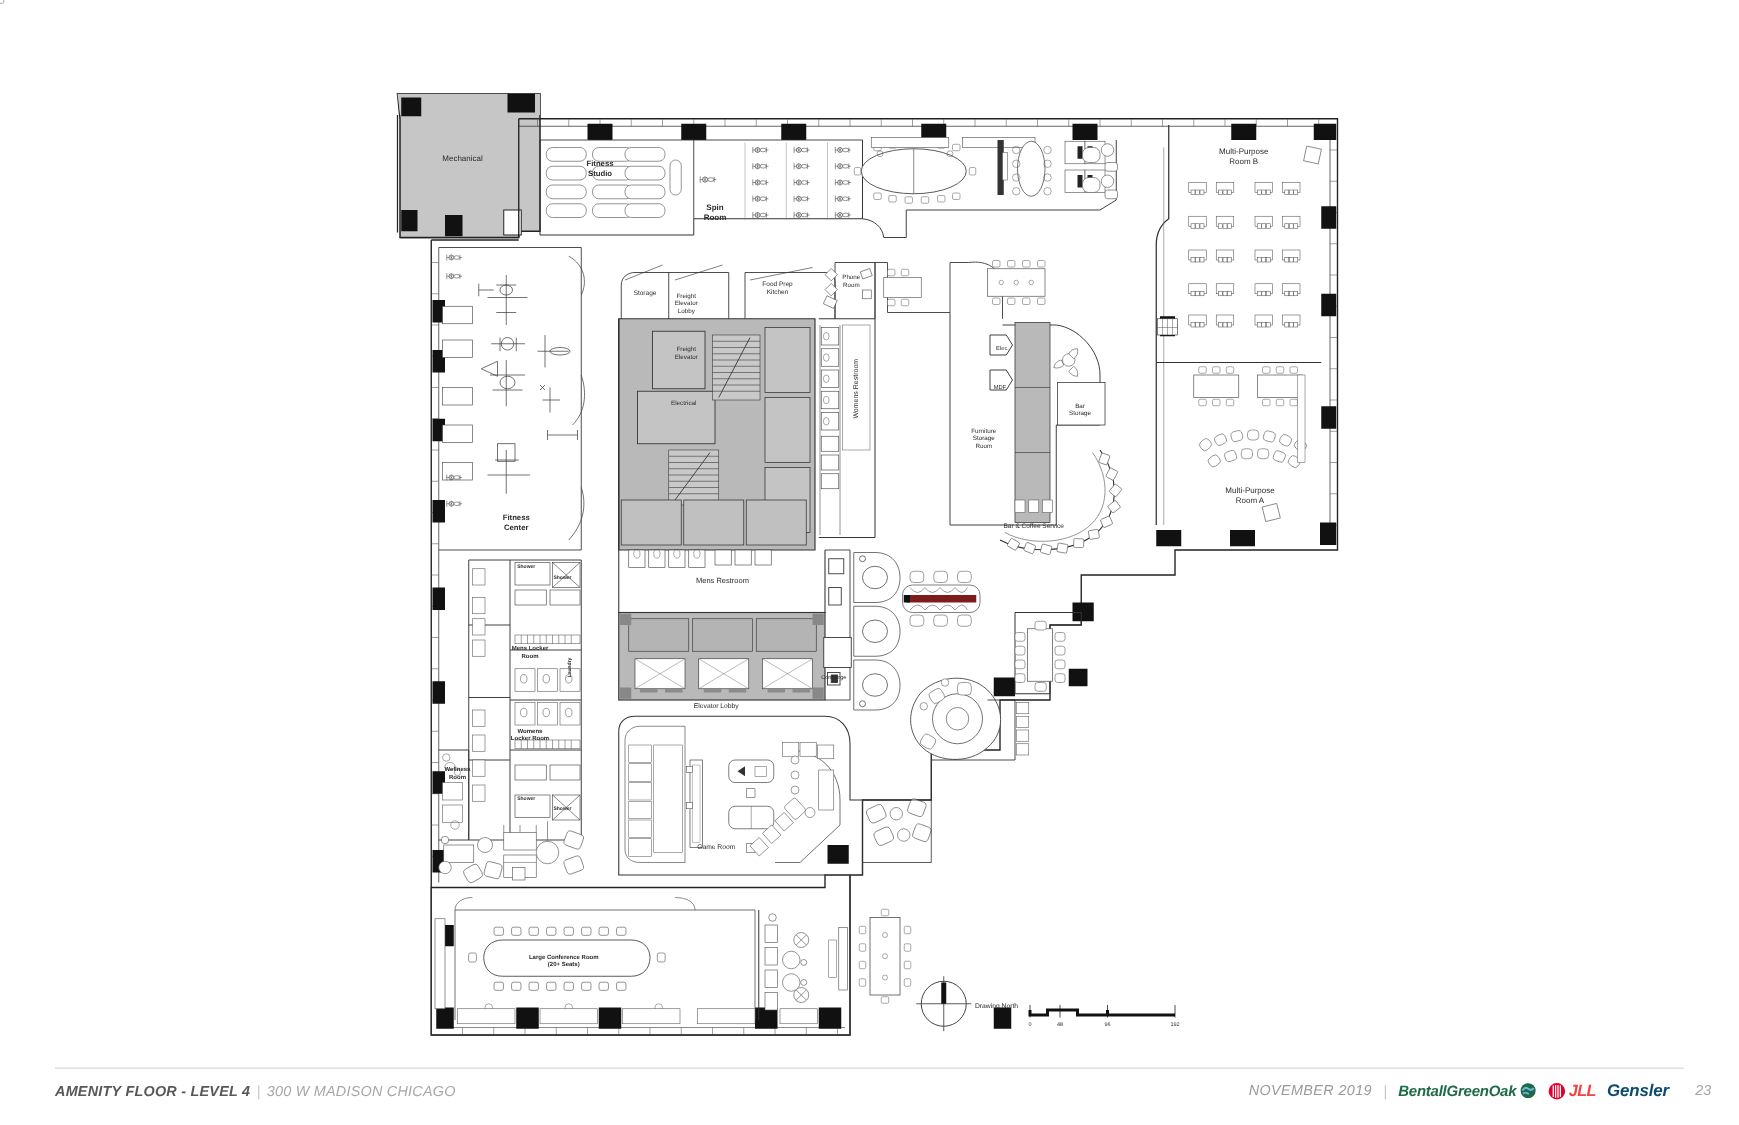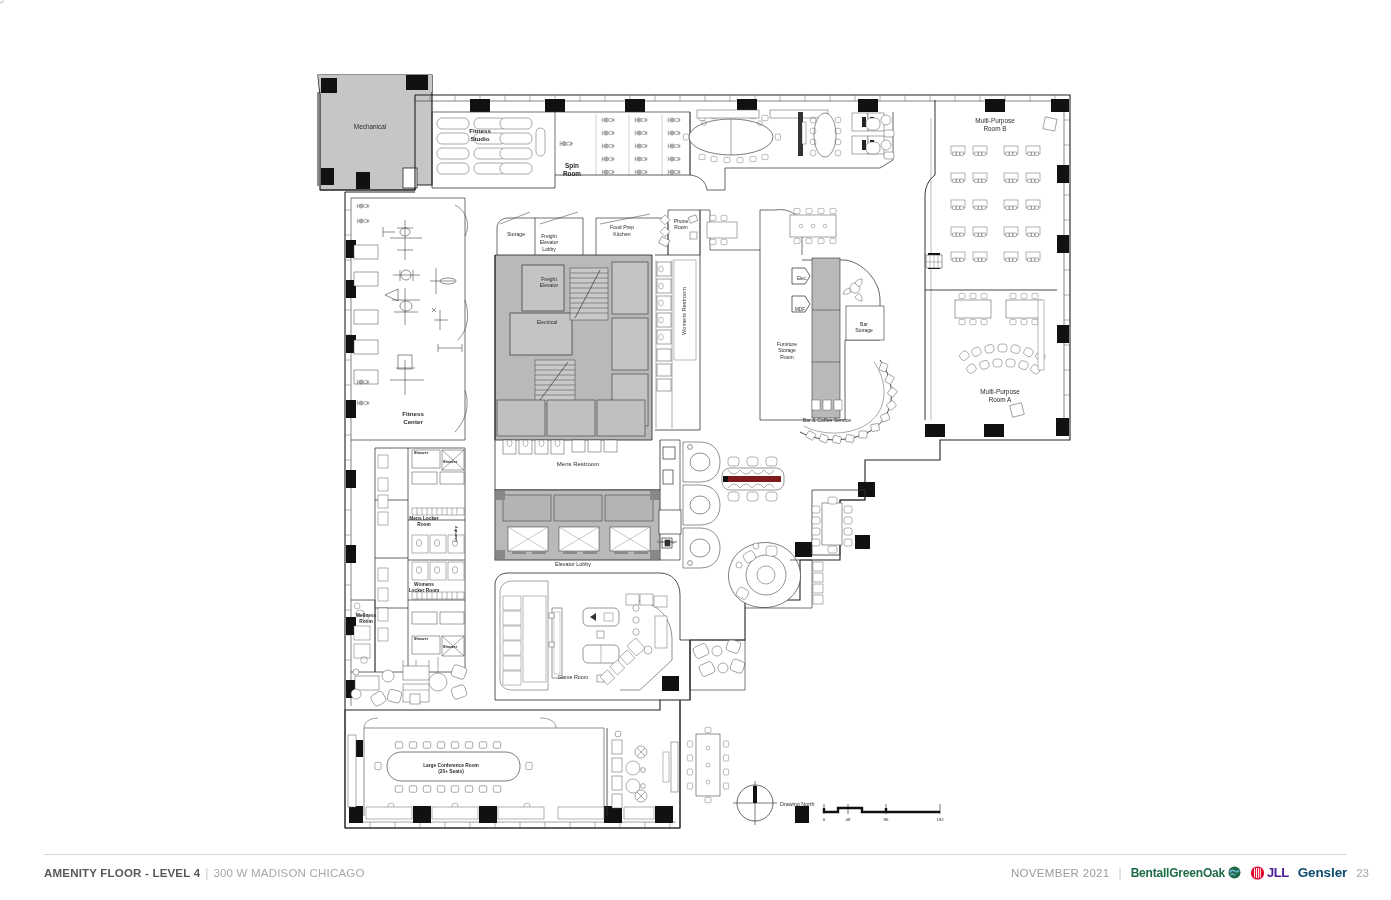--- a/index.html
+++ b/index.html
@@ -29,20 +29,21 @@
     white-space: nowrap;
   }
 
   
   #footer {
     position: absolute;
     left: 0;
     bottom: 0;
     width: 1391px;
     height: 46px;
+    font-style: italic;
   }
   #footer-rule {
     position: absolute;
     left: 44px;
     top: 0;
     width: 1303px;
     height: 1px;
     background: #d8d8d8;
   }
   #footer-left {
@@ -91,36 +92,36 @@
     color: #1d6b46;
     letter-spacing: -0.2px;
     display: flex;
     align-items: center;
     gap: 3px;
     text-align: right;
   }
   #logo-jll {
     font-size: 13px;
     font-weight: bold;
-    color: #4c1d95;
+    color: #ef4444;
     letter-spacing: -0.5px;
     display: flex;
     align-items: center;
     gap: 2px;
   }
   #logo-gensler {
     font-size: 13.5px;
     font-weight: bold;
     color: #0c4a6e;
     letter-spacing: -0.1px;
   }
   #page-number {
     font-size: 11.5px;
     color: #a7a7a9;
-    margin-left: 0;
+    margin-left: 12px;
   }
 
   
   #plan-wrap {
     position: absolute;
     left: 0;
     top: 0;
     width: 1391px;
     height: 860px;
   }
@@ -1040,21 +1041,21 @@
 <div id="footer">
   <div id="footer-rule"></div>
 
   <div id="footer-left">
     <span class="f-bold">AMENITY FLOOR - LEVEL 4</span>
     <span class="f-sep">|</span>
     <span class="f-light">300 W MADISON CHICAGO</span>
   </div>
 
   <div id="footer-right">
-    <span id="footer-date">NOVEMBER 2021</span>
+    <span id="footer-date">NOVEMBER 2019</span>
     <span class="f-sep">|</span>
 
     <span id="logo-bgo">
       <span>BentallGreenOak</span>
       <svg width="13" height="13" viewBox="0 0 13 13">
         <circle cx="6.5" cy="6.5" r="6" fill="#1d6b46"></circle>
         <path d="M2,6.5 Q4,3 6.5,5 Q9,7 11,4.5" stroke="#6fb3dd" stroke-width="1.6" fill="none"></path>
         <path d="M2.5,9 Q5,7 7,9.5" stroke="#6fb3dd" stroke-width="1.4" fill="none"></path>
       </svg>
     </span>

